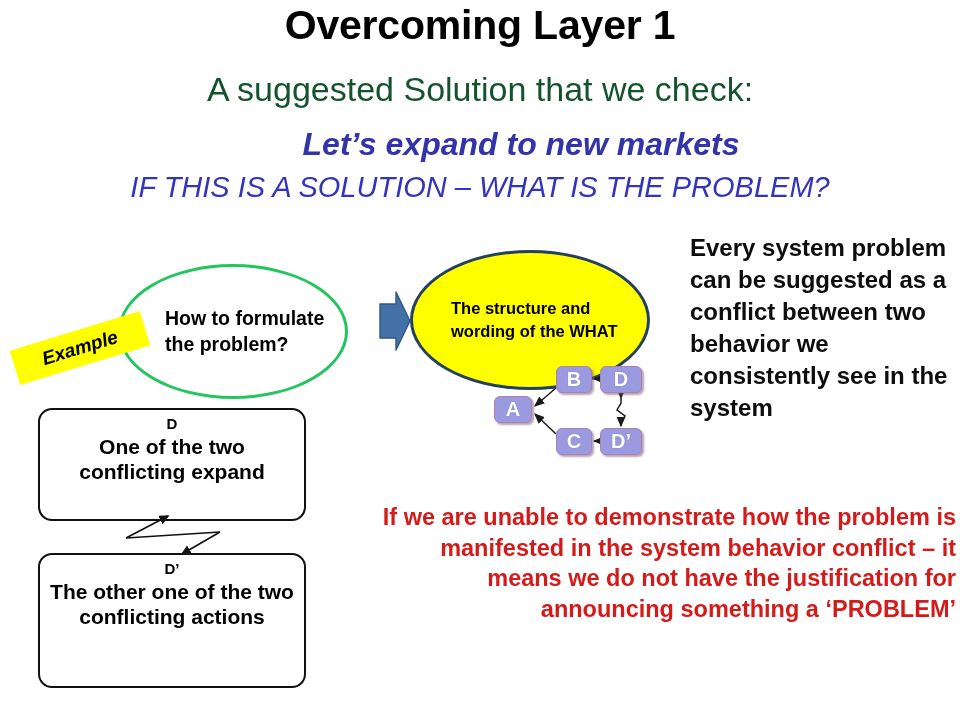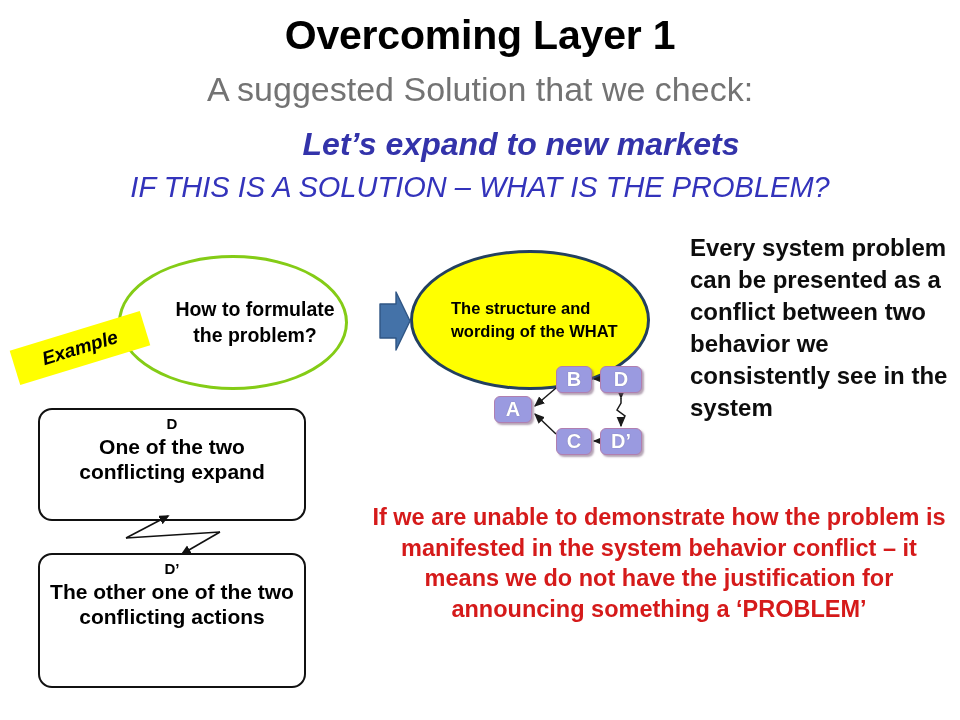--- a/index.html
+++ b/index.html
@@ -28,30 +28,29 @@
   .title-main {
     position: absolute;
     left: 0; top: 4px;
     width: 960px;
     text-align: center;
     font-size: 41px;
     font-weight: bold;
     color: #000000;
     letter-spacing: -0.2px;
     line-height: 1.05;
-    margin-top: 10px;
   }
   .title-sub {
     position: absolute;
     left: 0; top: 72px;
     width: 960px;
     text-align: center;
     font-size: 34px;
     font-weight: normal;
-    color: #737373;
+    color: #14532d;
     line-height: 1.05;
   }
   .title-blue1 {
     position: absolute;
     left: 0; top: 128px;
     width: 960px;
     text-align: center;
     font-size: 32px;
     font-style: italic;
     font-weight: bold;
@@ -73,26 +72,25 @@
 
   
   .ellipse {
     position: absolute;
     box-sizing: border-box;
     border-radius: 50%;
     display: flex;
     align-items: center;
   }
   .ellipse-white {
-    left: 118px; top: 255px;
+    left: 118px; top: 264px;
     width: 230px; height: 135px;
-    border: 3px solid #84cc16;
+    border: 3px solid #22c55e;
     background: #ffffff;
     z-index: 6;
-    text-align: center;
   }
   .ellipse-white .etext {
     padding-left: 44px;
     font-size: 19.5px;
     font-weight: bold;
     color: #000000;
     line-height: 1.32;
   }
   .ellipse-yellow {
     left: 410px; top: 250px;
@@ -214,21 +212,21 @@
     text-align: left;
   }
   .red-text {
     position: absolute;
     left: 362px; top: 502px;
     width: 594px;
     font-size: 23.5px;
     font-weight: bold;
     color: #D51A1A;
     line-height: 1.30;
-    text-align: center;
+    text-align: right;
   }
 </style>
 </head>
 <body>
 
 <div class="slide">
 
   <div class="title-main">Overcoming Layer 1</div>
   <div class="title-sub">A suggested Solution that we check:</div>
   <div class="title-blue1">Let’s expand to new markets</div>
@@ -299,17 +297,17 @@
 
       <path d="M135,40 L135,45 L131,52 L139,58 L135,64 L135,68" stroke="#1a1a1a" stroke-width="1.5" fill="none" marker-start="url(#mk2)" marker-end="url(#mk2)"></path>
     </svg>
     <div class="cnode" id="cn-a">A</div>
     <div class="cnode" id="cn-b">B</div>
     <div class="cnode" id="cn-c">C</div>
     <div class="cnode" id="cn-d">D</div>
     <div class="cnode" id="cn-dp">D’</div>
   </div>
 
-  <div class="right-text">Every system problem can be presented as a conflict between two behavior we consistently see in the system</div>
+  <div class="right-text">Every system problem can be suggested as a conflict between two behavior we consistently see in the system</div>
 
   <div class="red-text">If we are unable to demonstrate how the problem is manifested in the system behavior conflict – it means we do not have the justification for announcing something a ‘PROBLEM’</div>
 
 </div>
 
 </body></html>

